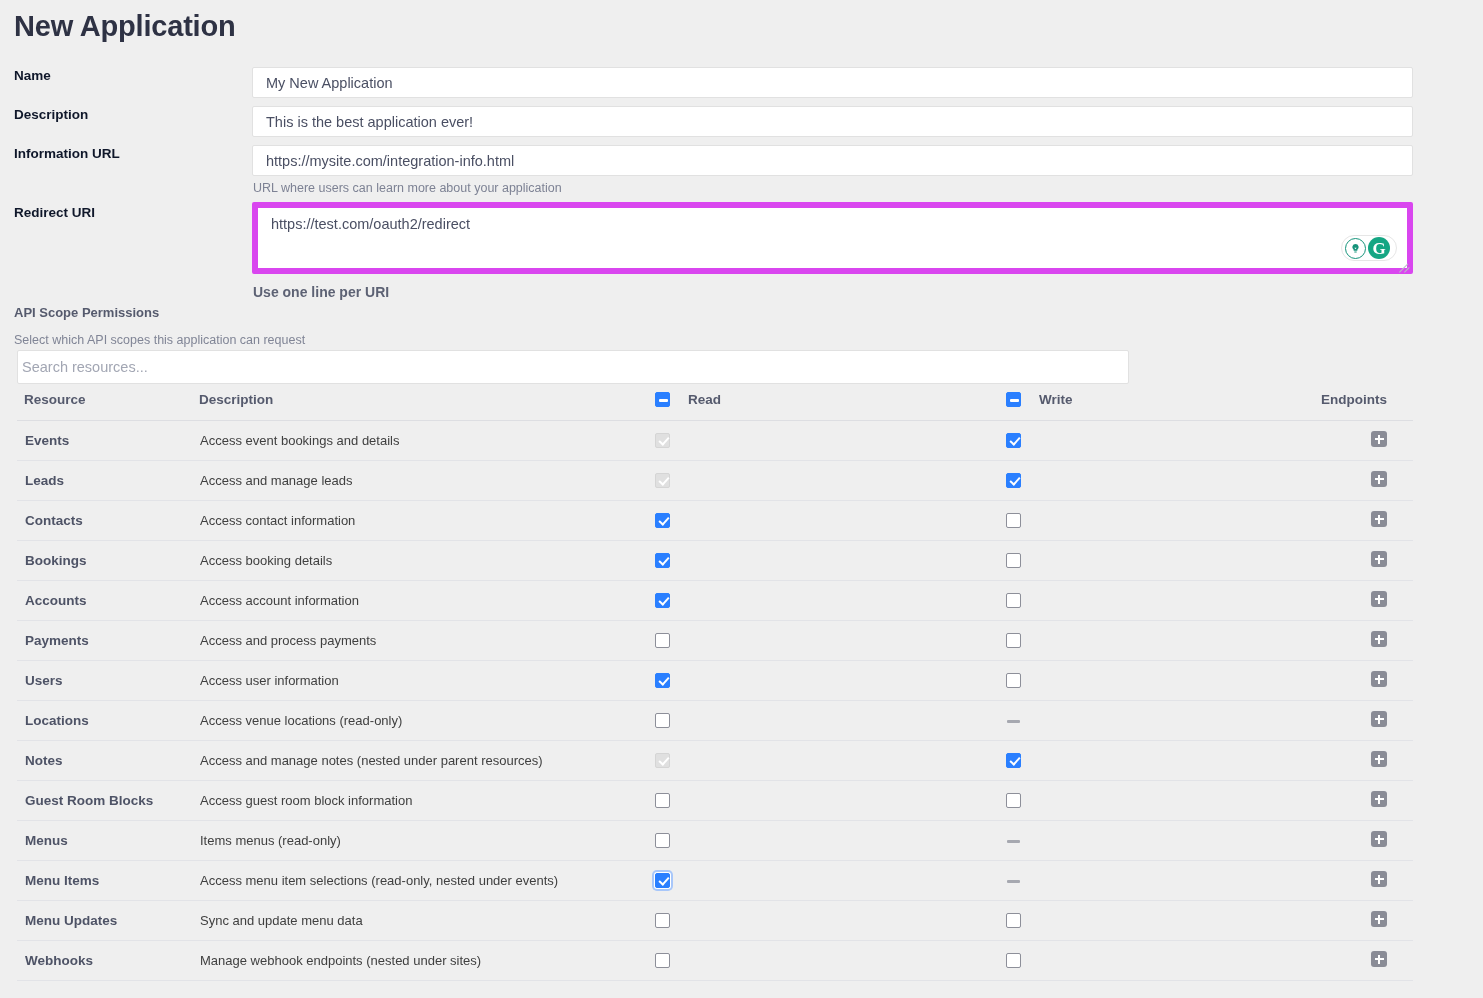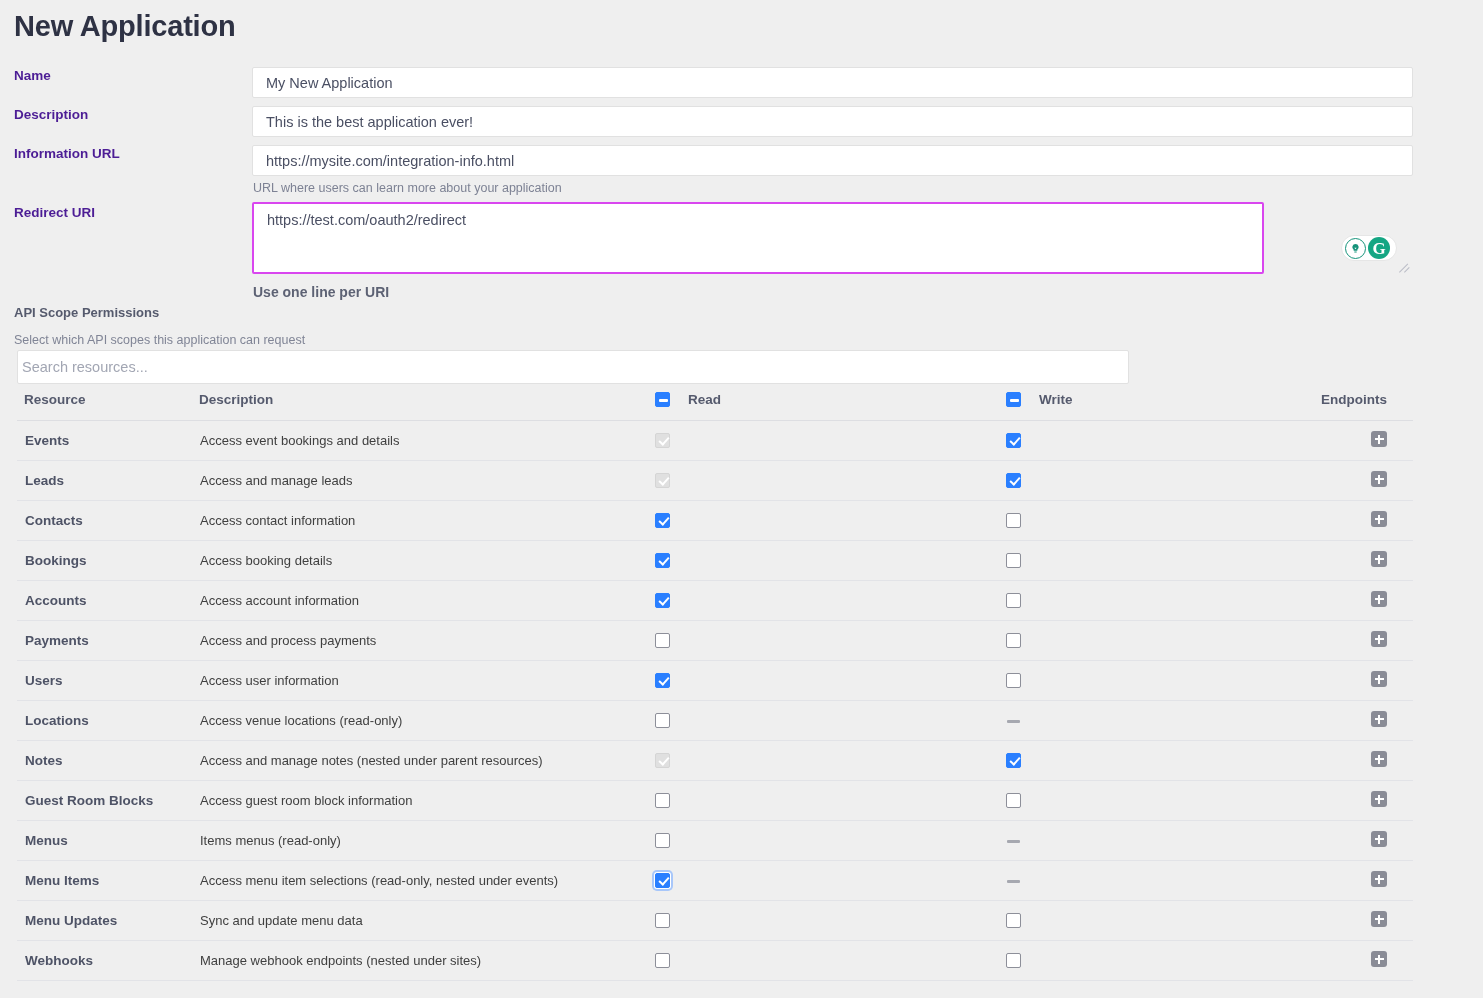--- a/index.html
+++ b/index.html
@@ -16,38 +16,38 @@
   
   .page-title {
     position: absolute; left: 14px; top: 10px;
     font-size: 29px; font-weight: 700; color: #2e3244;
     letter-spacing: -0.2px;
   }
 
   
   .form-label {
     position: absolute; left: 14px;
-    font-size: 13.5px; font-weight: 700; color: #4c1d95; text-align: right;
+    font-size: 13.5px; font-weight: 700; color: #0f172a; text-align: right;
   }
   .field-input {
     position: absolute; left: 252px; width: 1161px; height: 31px;
     background: #ffffff; border: 1px solid #e1e1e1; border-radius: 2px;
     font-family: "Liberation Sans", sans-serif;
     font-size: 14.5px; color: #4a4f63;
     padding: 0 0 0 13px;
     outline: none;
   }
   .field-help {
     position: absolute; left: 253px;
     font-size: 12.5px; color: #7d8294;
   }
   .field-textarea {
     position: absolute; left: 252px; top: 202px;
-    width: 1012px; height: 72px;
-    background: #ffffff; border: 2px solid #d946ef; border-radius: 2px;
+    width: 1161px; height: 72px;
+    background: #ffffff; border: 6px solid #d946ef; border-radius: 2px;
     font-family: "Liberation Sans", sans-serif;
     font-size: 14.5px; color: #4a4f63;
     padding: 8px 0 0 13px;
     resize: none; outline: none;
   }
   .textarea-resize {
     position: absolute; left: 1399px; top: 261px;
     width: 12px; height: 12px; pointer-events: none;
   }
   .textarea-resize:before, .textarea-resize:after {

